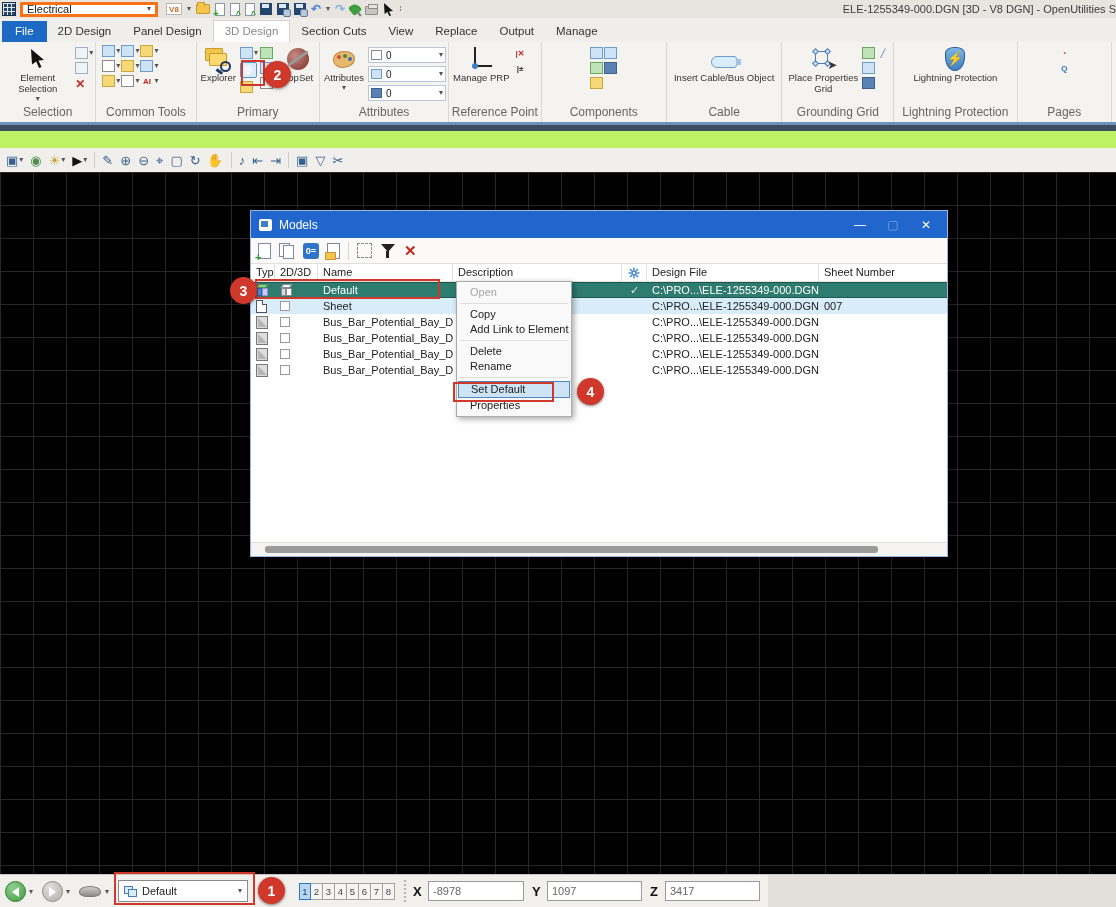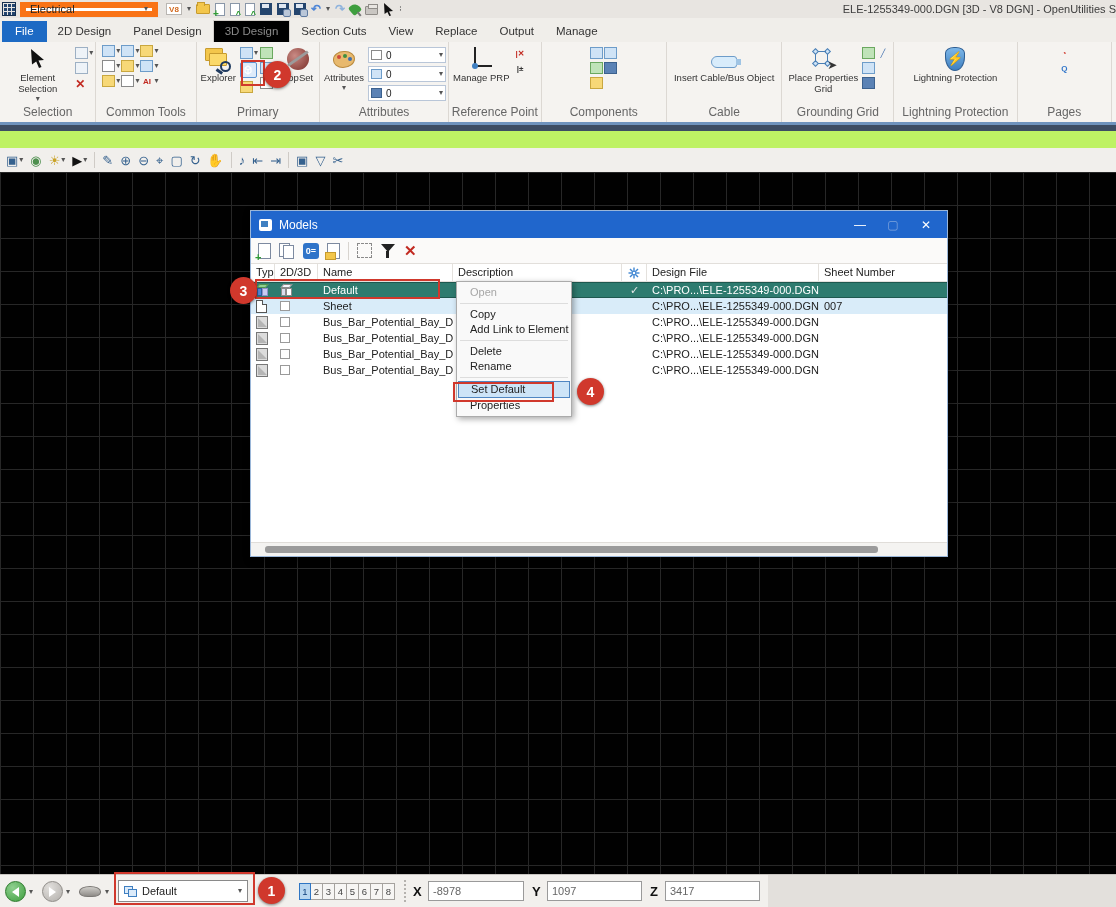--- a/index.html
+++ b/index.html
@@ -6,21 +6,21 @@
   html,body { width:1116px; height:907px; }
   body { position:relative; font-family:"Liberation Sans",sans-serif; font-size:11px;
          background:#e8e5e1; overflow:hidden; color:#333; }
 
   
   .titlebar { position:absolute; left:0; top:0; width:1116px; height:18px;
               background:#e8e5e1; display:flex; align-items:center; gap:4px; padding-left:2px; }
   .appicon { width:14px; height:14px; background:#24456e;
              background-image:linear-gradient(#e8e5e1 1px,transparent 1px),linear-gradient(90deg,#e8e5e1 1px,transparent 1px);
              background-size:4px 4px; border:1px solid #16304f; }
-  .wfcombo { width:138px; height:15px; background:#fff; border:6px solid #f97316;
+  .wfcombo { width:138px; height:15px; background:#fff; border:3px solid #f97316;
              display:flex; align-items:center; padding:0 4px; gap:4px; }
   .wfcombo .lbl { flex:1; font-size:11px; color:#222; }
   .caret { font-size:8px; color:#555; line-height:1; }
   .qat { display:flex; align-items:center; gap:5px; margin-left:4px; }
   .v8badge { width:16px; height:12px; border:1px solid #b9b6b2; background:#fff; color:#d2691e;
              font-size:8px; font-weight:bold; display:flex; align-items:center; justify-content:center; }
   .folder { width:14px; height:10px; background:#f3c64b; border:1px solid #c79b2e; border-radius:1px; position:relative; }
   .folder:before { content:""; position:absolute; left:0; top:-3px; width:6px; height:3px; background:#f3c64b; border:1px solid #c79b2e; border-bottom:none; }
   .pagei { width:10px; height:13px; background:#fff; border:1px solid #8a97a8; position:relative; }
   .pagei.plus:after { content:"+"; position:absolute; left:-3px; bottom:-4px; color:#2f9e33; font-weight:bold; font-size:10px; }
@@ -34,21 +34,21 @@
   .printer { width:13px; height:9px; background:#c9c6c2; border:1px solid #8f8c88; border-radius:1px; position:relative; margin-top:3px; }
   .printer:before { content:""; position:absolute; left:2px; top:-3px; width:8px; height:3px; background:#e8e5e1; border:1px solid #8f8c88; }
   .cursor-sm svg { display:block; }
   .apptitle { position:absolute; right:0; top:3px; font-size:11px; color:#3c3c3c; white-space:nowrap; }
 
   
   .tabbar { position:absolute; left:0; top:18px; width:1116px; height:24px; background:#f0eeea;
             display:flex; align-items:flex-end; }
   .tab { padding:4px 11px 5px; font-size:11.5px; color:#333; cursor:default; }
   .tab.file { background:#1d6ac4; color:#fff; margin-left:2px; padding:4px 13px 5px; }
-  .tab.active { background:#000000; color:#8a8a8a; border:1px solid #d5d1cc; border-bottom:none; }
+  .tab.active { background:#ffffff; color:#8a8a8a; border:1px solid #d5d1cc; border-bottom:none; }
 
   
   .ribbon { position:absolute; left:0; top:42px; width:1116px; height:80px; background:#f5f3f0;
             display:flex; }
   .rgroup { height:100%; border-right:1px solid #dcd8d3; display:flex; flex-direction:column; }
   .rgc { flex:1; display:flex; padding:3px 2px 0; gap:2px; }
   .rgl { font-size:12px; color:#666; text-align:center; padding:0 2px 3px; white-space:nowrap; }
   .bigbtn { display:flex; flex-direction:column; align-items:center; font-size:9.5px; color:#333;
             text-align:center; line-height:1.15; padding:1px 2px; }
   .bigbtn .bic { height:26px; display:flex; align-items:center; justify-content:center; margin-bottom:1px; }

